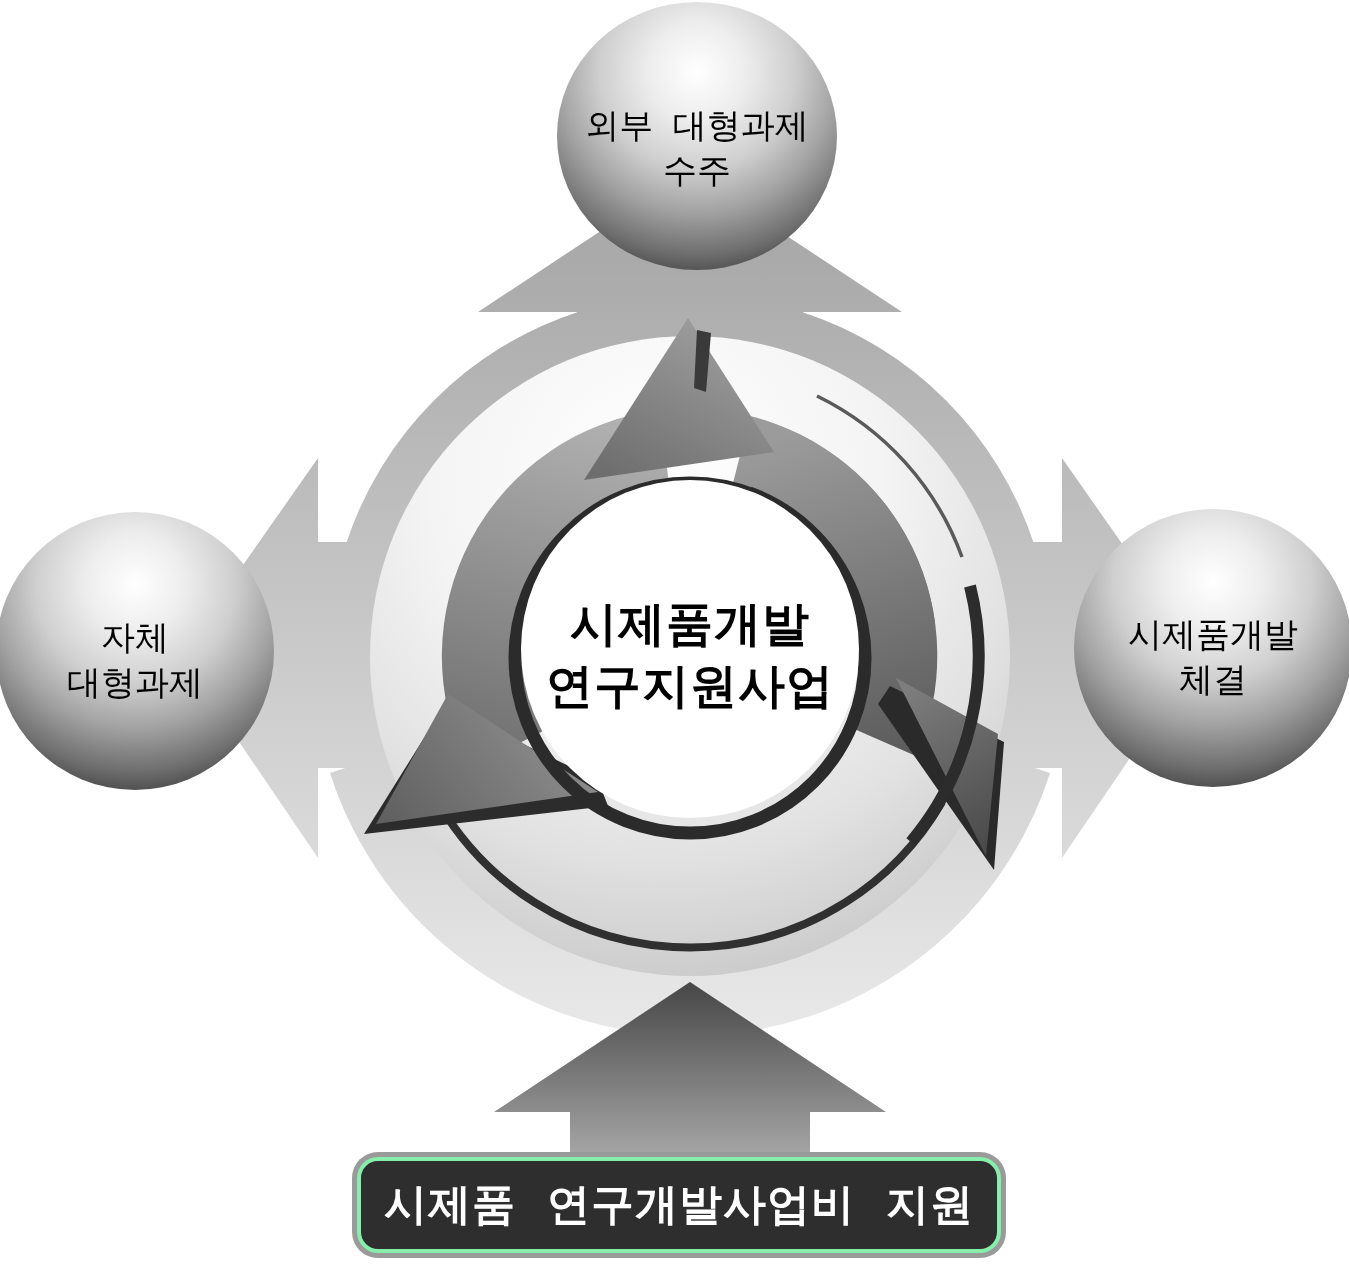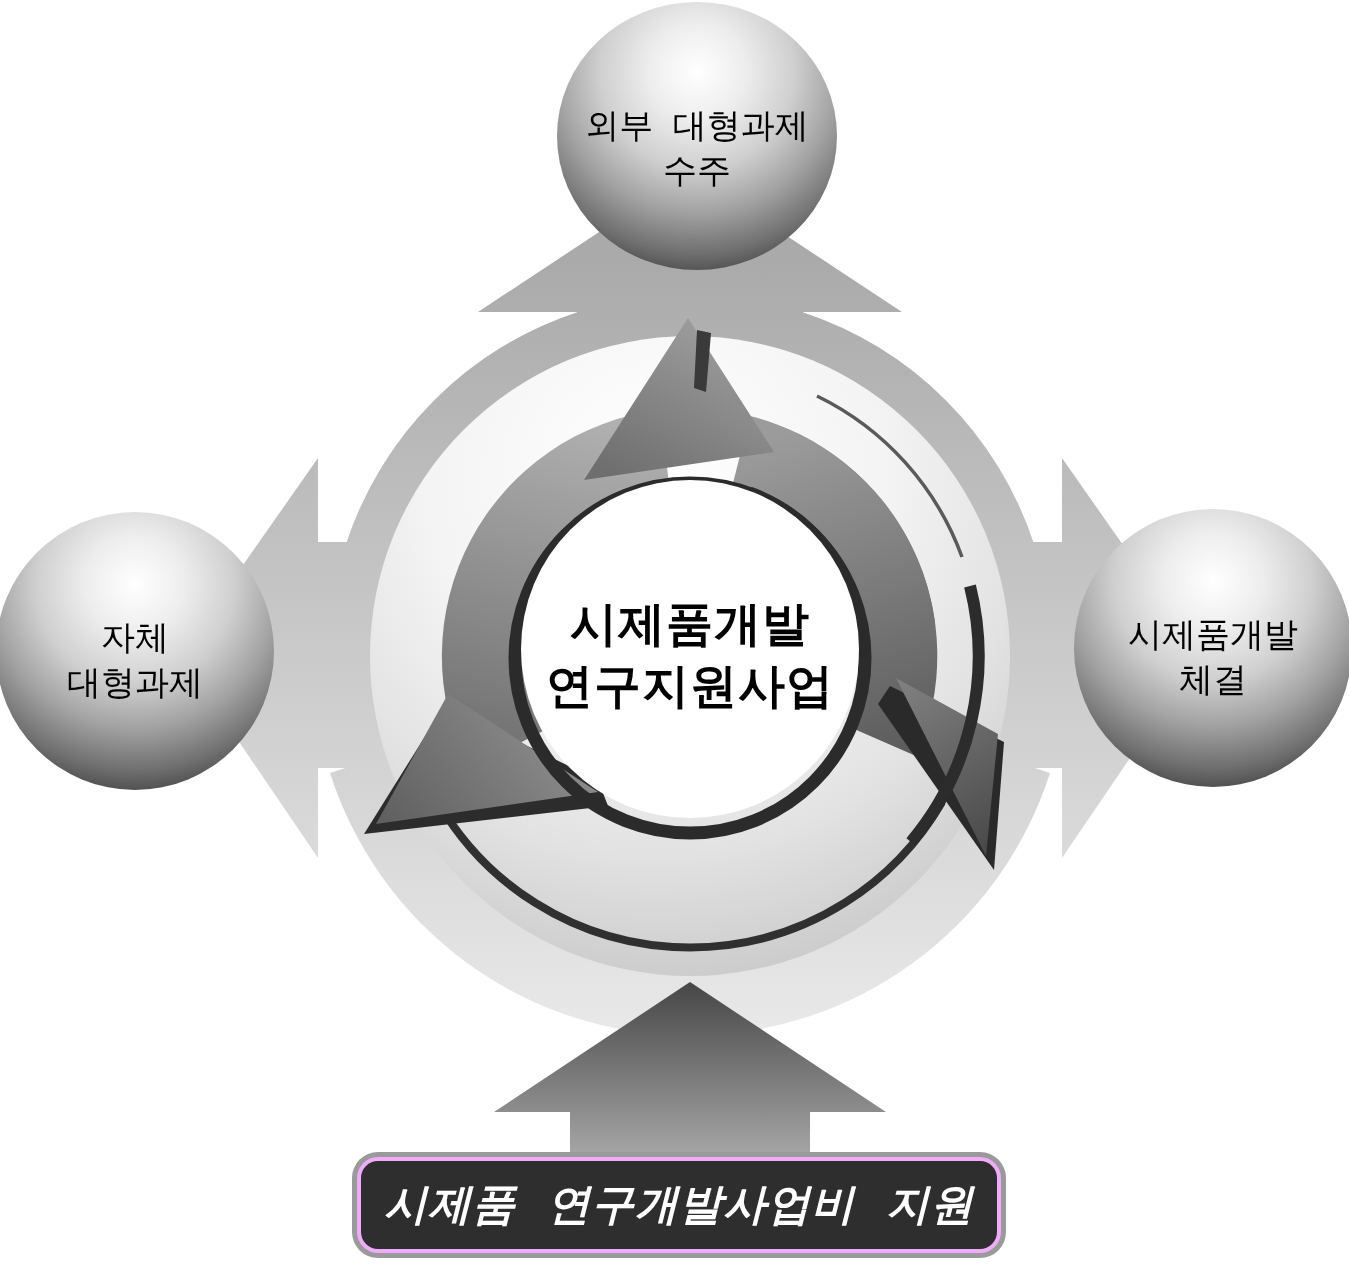--- a/index.html
+++ b/index.html
@@ -29,21 +29,21 @@
     position:absolute;left:690px;top:655px;transform:translate(-50%,-50%);
     white-space:pre-line;text-align:center;color:#000;
     font-size:47px;font-weight:800;line-height:1.32;letter-spacing:1px;
   }
   .banner{
     position:absolute;left:352px;top:1152px;width:654px;height:106px;
     box-sizing:border-box;background:#9a9a9a;border-radius:26px;padding:5px;
   }
   .banner-mid{
     width:100%;height:100%;box-sizing:border-box;
-    background:#f0abfc;border-radius:21px;padding:4px;font-style:italic;
+    background:#86efac;border-radius:21px;padding:4px;
   }
   .banner-inner{
     width:100%;height:100%;box-sizing:border-box;
     background:#2e2e2e;border-radius:17px;
     display:flex;align-items:center;justify-content:center;
   }
   .banner-label{
     color:#ffffff;font-size:43px;font-weight:700;word-spacing:18px;
     letter-spacing:1px;
   }

